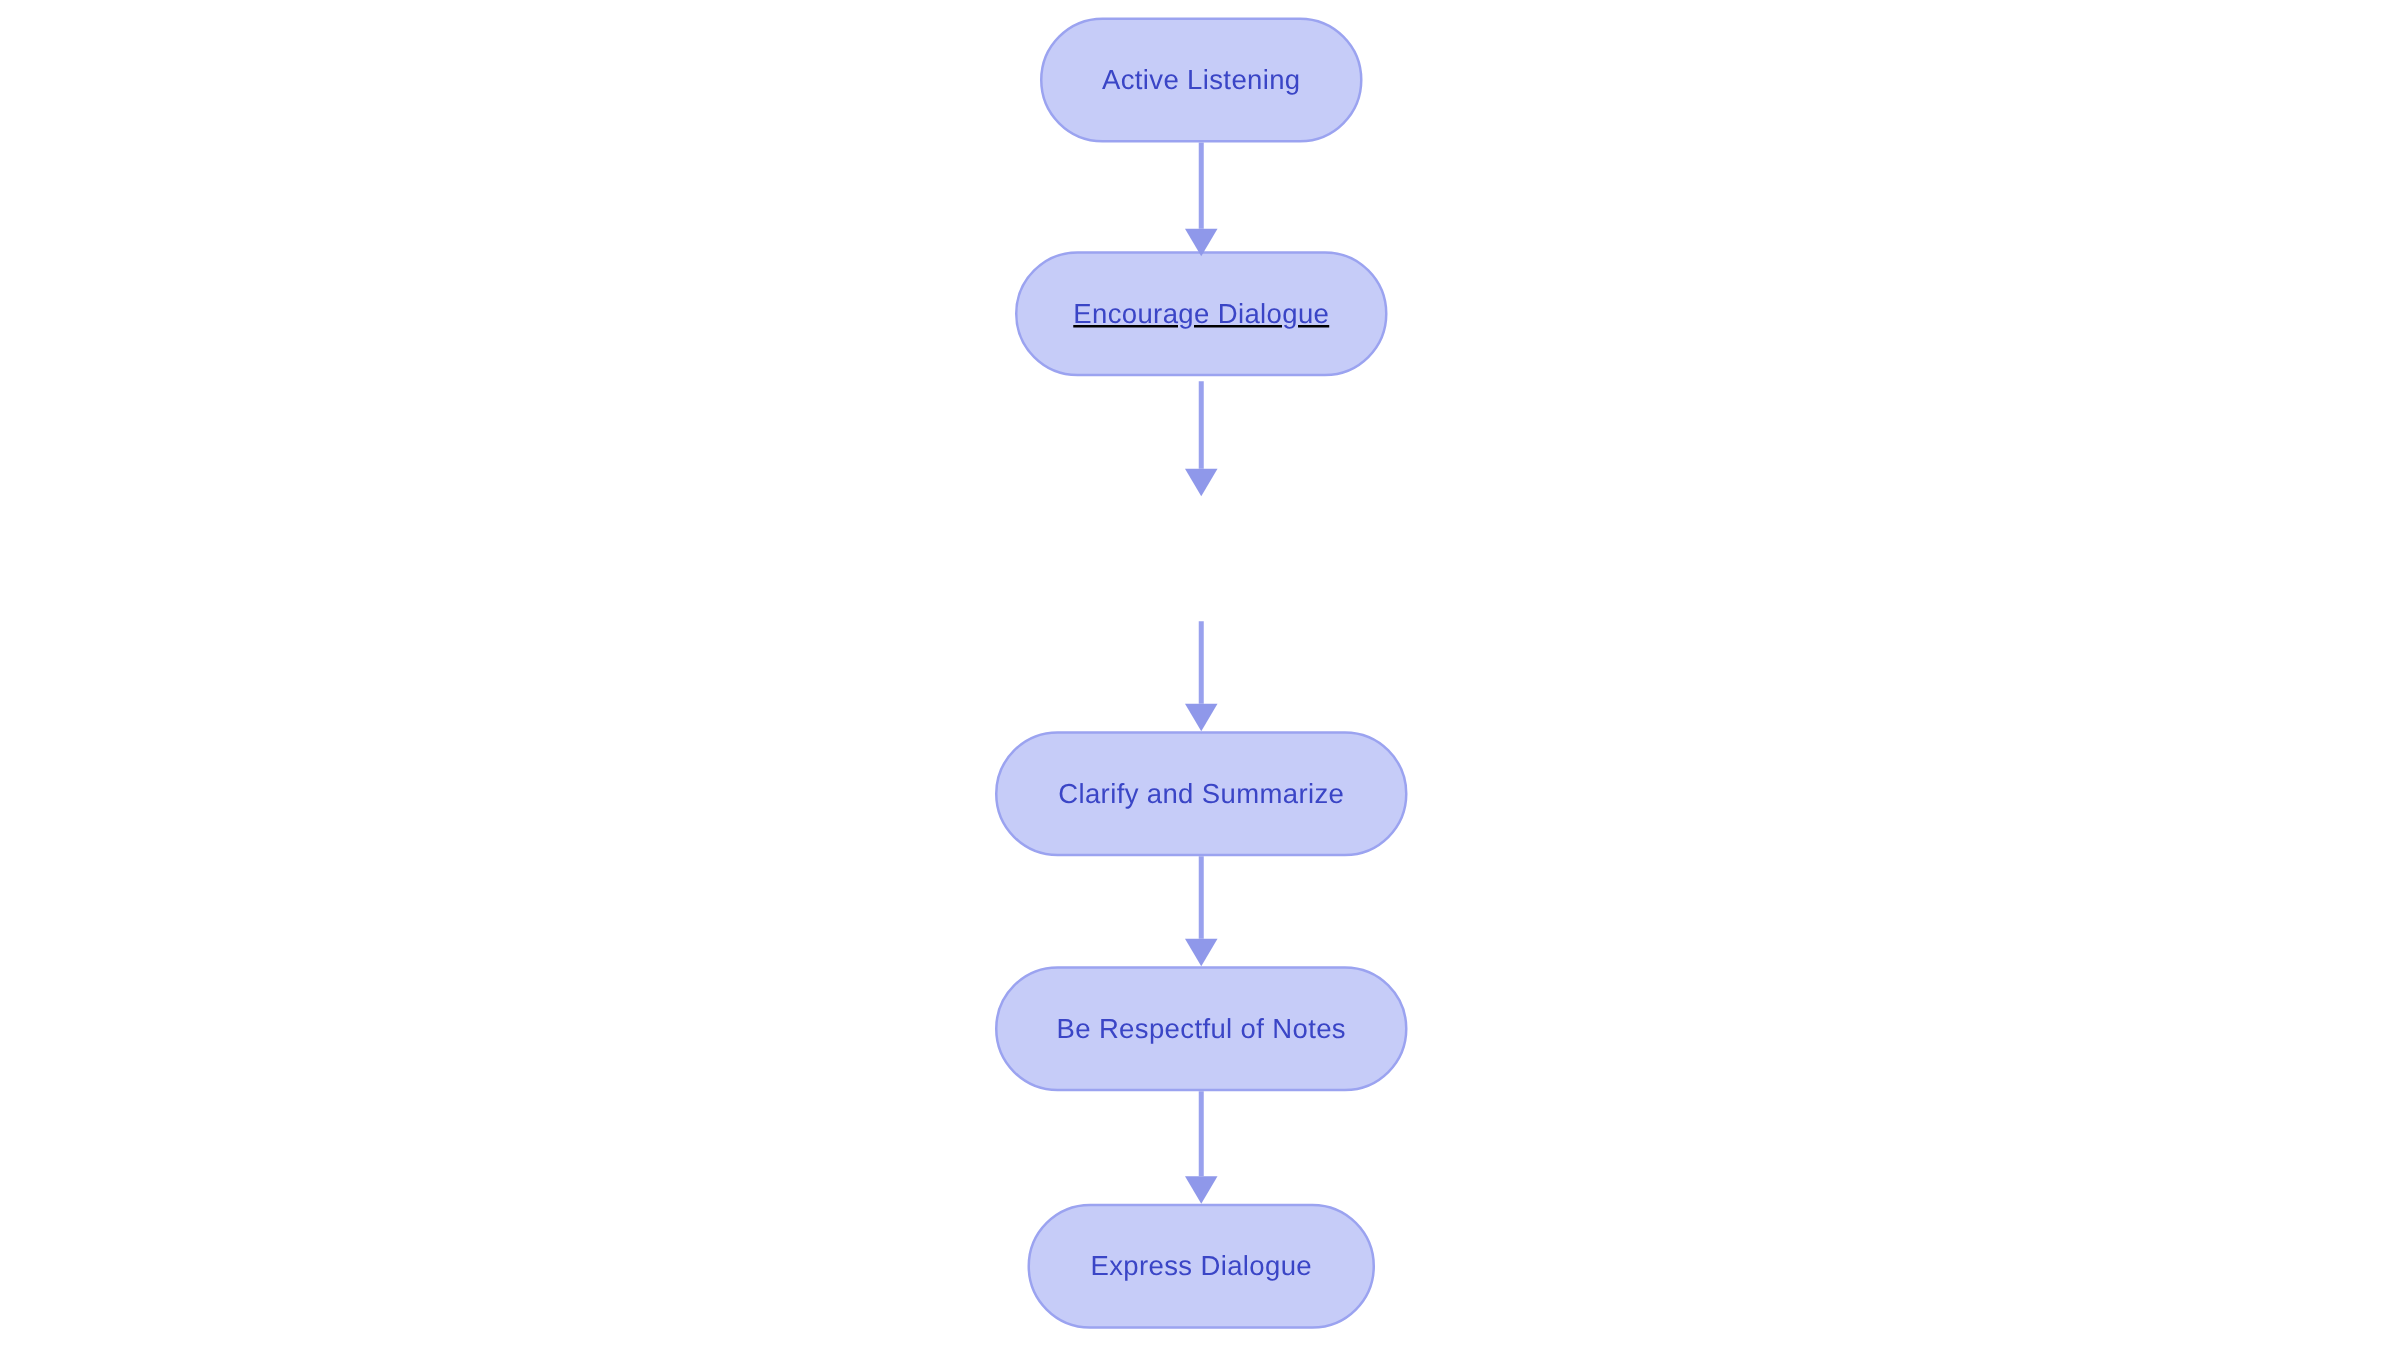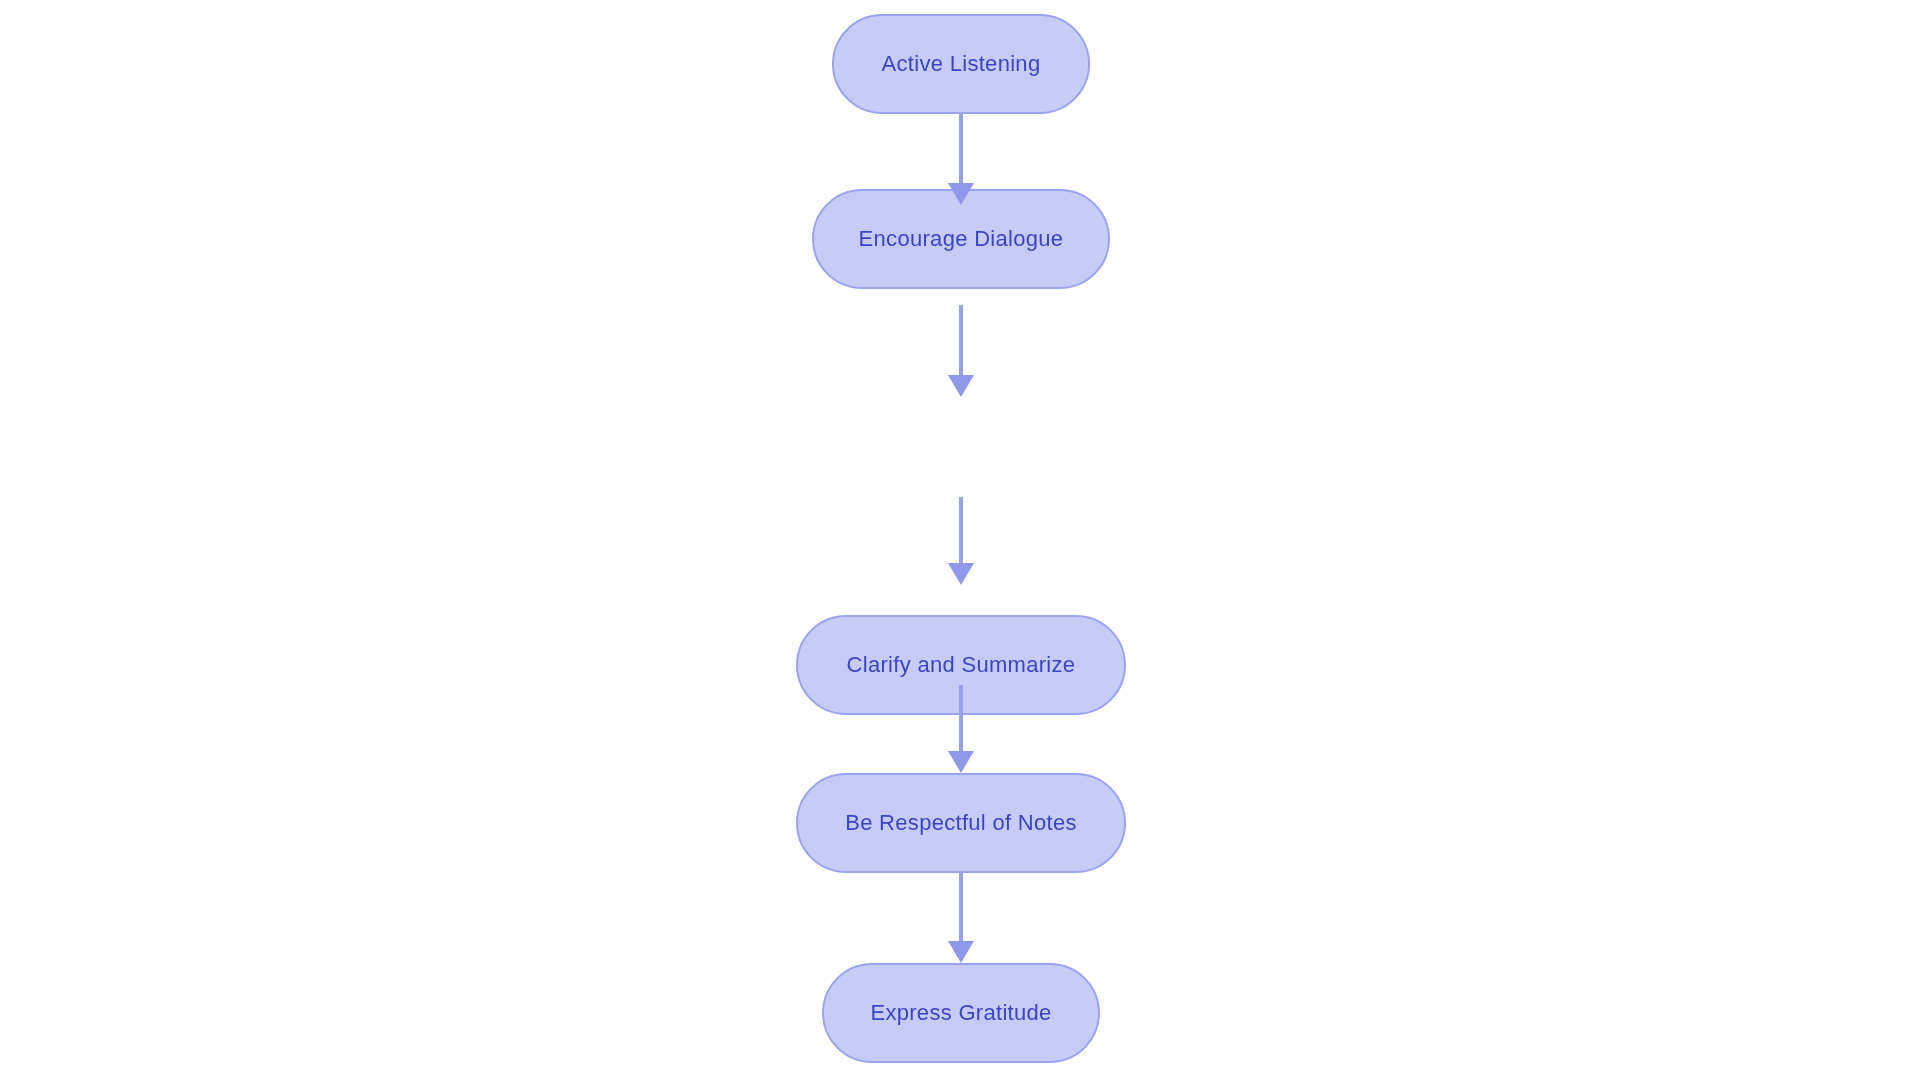--- a/index.html
+++ b/index.html
@@ -65,35 +65,35 @@
 </style>
 </head>
 <body>
 
 <div class="canvas">
 
   <div class="flow-node" style="top:14px; width:258px;">
     <span class="node-label">Active Listening</span>
   </div>
 
-  <div class="flow-node" style="top:189px; width:298px;">
+  <div class="flow-node" style="top:201px; width:298px;text-decoration:underline;">
     <span class="node-label">Encourage Dialogue</span>
   </div>
 
 
-  <div class="flow-node" style="top:615px; width:330px;justify-content:center;">
+  <div class="flow-node" style="top:585px; width:330px;justify-content:center;">
     <span class="node-label">Clarify and Summarize</span>
   </div>
 
   <div class="flow-node" style="top:773px; width:330px;">
     <span class="node-label">Be Respectful of Notes</span>
   </div>
 
   <div class="flow-node" style="top:963px; width:278px;">
-    <span class="node-label">Express Gratitude</span>
+    <span class="node-label">Express Dialogue</span>
   </div>
 
   <div class="connector" style="top:114px; height:91px;">
     <div class="connector-line"></div>
     <div class="arrowhead"></div>
   </div>
 
   <div class="connector" style="top:305px; height:92px;">
     <div class="connector-line"></div>
     <div class="arrowhead"></div>

